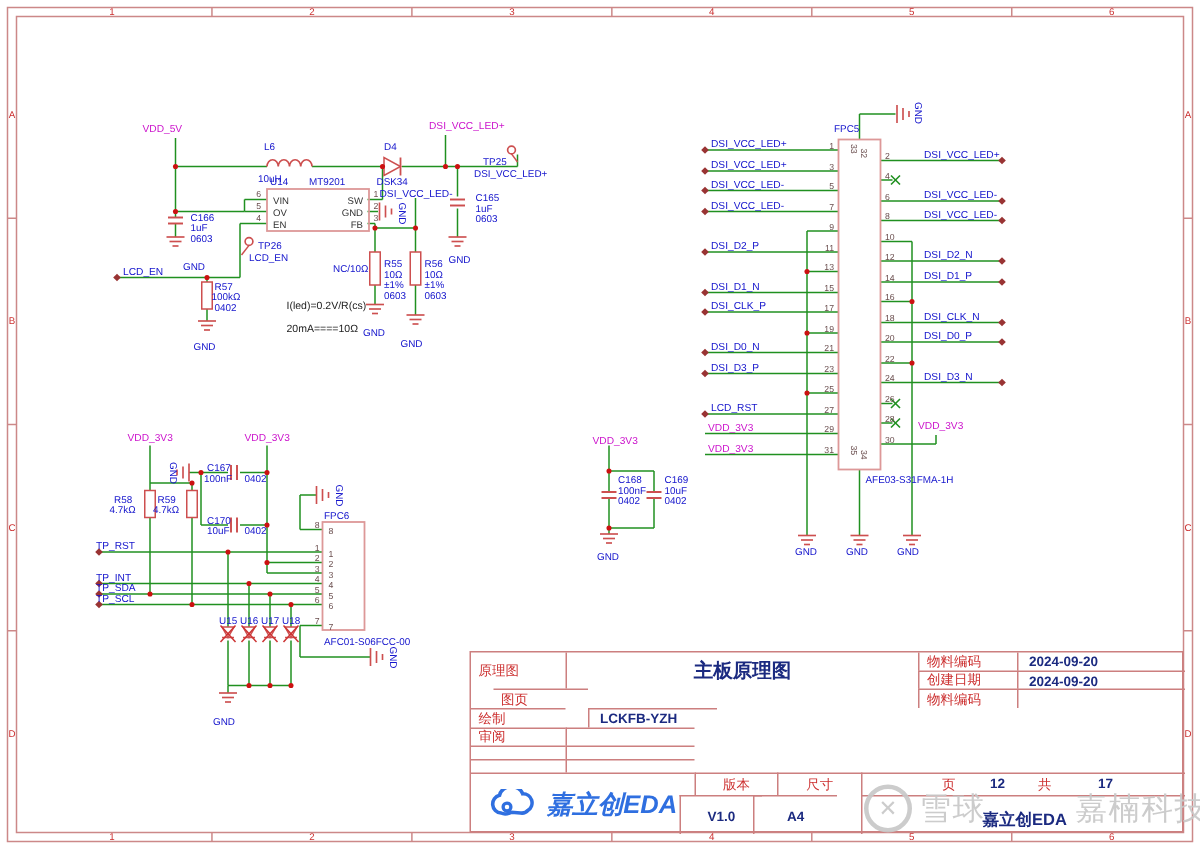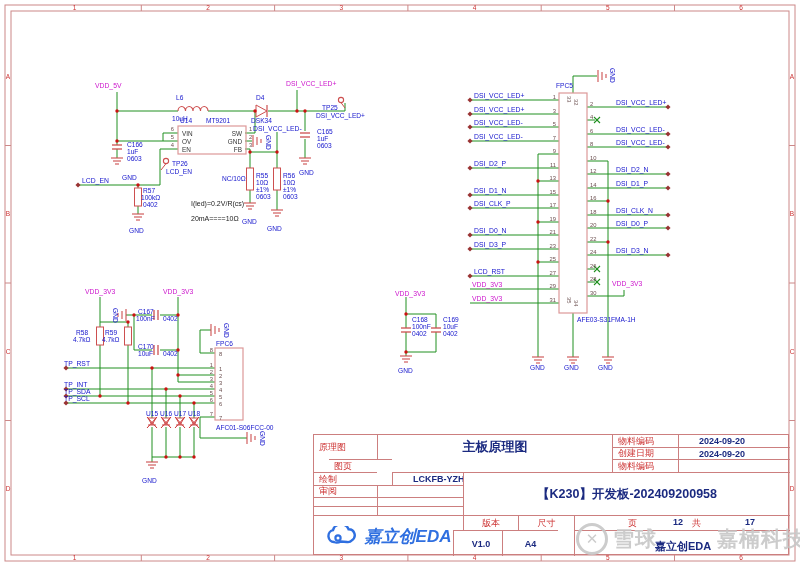--- a/index.html
+++ b/index.html
@@ -21,35 +21,35 @@
   .t-pin{fill:var(--pin);font-size:6.4px;}
   .t-cmt{fill:var(--cmt);font-size:7px;}
   .t-frame{fill:var(--tblabel);font-size:6.5px;}
 
   .tb{position:absolute;left:313px;top:434px;width:476px;height:121px;
       border:1px solid var(--tbline);box-sizing:border-box;background:transparent;}
   .tb .cell{position:absolute;box-sizing:border-box;border-left:1px solid var(--tbline);
       border-top:1px solid var(--tbline);display:flex;align-items:center;overflow:hidden;}
   .tb .cell.nl{border-left:none;} .tb .cell.nt{border-top:none;}
   .lab{color:var(--tblabel);font-size:9px;padding-left:5px;}
-  .val{color:var(--tbvalue);font-size:9px;font-weight:bold;padding-left:20px;}
+  .val{color:var(--tbvalue);font-size:9px;font-weight:bold;padding-left:7px;}
   .ctr{justify-content:center;padding-left:0;}
   .big1{font-size:13px;} .big2{font-size:12.5px;} .mid1{font-size:10px;}
   .logo-cell{justify-content:center;gap:5px;}
   .logo-text{color:var(--logo);font-size:17px;font-weight:bold;font-style:italic;}
   .pgrow span{position:absolute;top:1px;}
   .company{position:absolute;left:80px;top:8px;color:var(--tbvalue);
            font-size:11px;font-weight:bold;}
   #watermark{position:absolute;left:576px;top:521px;width:220px;height:36px;
       display:flex;align-items:center;gap:5px;color:var(--wm);opacity:.92;z-index:5;
       pointer-events:none;}
   .wm-circle{width:26px;height:26px;border:3px solid var(--wm);border-radius:50%;
       display:flex;align-items:center;justify-content:center;flex:0 0 auto;
       font-size:15px;font-weight:bold;color:var(--wm);}
-  .wm-txt{font-size:21px;font-weight:bold;letter-spacing:1px;white-space:nowrap;}
+  .wm-txt{font-size:21px;font-weight:normal;letter-spacing:1px;white-space:nowrap;}
   .wm-gap{width:50px;flex:0 0 auto;}
 </style>
 </head>
 <body>
 
 <div id="sheet">
   <svg id="sch" width="800" height="566" viewBox="0 0 800 566">
       <rect x="5" y="5" width="790" height="556" fill="none" stroke="#cc8888"></rect>
       <rect x="11" y="11" width="778" height="544" fill="none" stroke="#cc8888"></rect>
       <line x1="141.3" y1="5" x2="141.3" y2="11" stroke="#cc8888" stroke-width="1"></line>
@@ -510,21 +510,20 @@
     <div class="cell nt val ctr big1" style="left:63px;top:0;width:235px;height:24px">主板原理图</div>
     <div class="cell nt lab" style="left:298px;top:0;width:66px;height:12px">物料编码</div>
     <div class="cell nt val" style="left:364px;top:0;width:112px;height:12px">2024-09-20</div>
     <div class="cell lab" style="left:298px;top:12px;width:66px;height:12px">创建日期</div>
     <div class="cell val" style="left:364px;top:12px;width:112px;height:12px">2024-09-20</div>
     <div class="cell nl lab" style="left:15px;top:24px;width:63px;height:13px">图页</div>
     <div class="cell lab" style="left:298px;top:24px;width:66px;height:13px">物料编码</div>
     <div class="cell val" style="left:364px;top:24px;width:112px;height:13px"></div>
     <div class="cell nl lab" style="left:0;top:37px;width:63px;height:13px">绘制</div>
     <div class="cell val" style="left:78px;top:37px;width:86px;height:13px">LCKFB-YZH</div>
-    <div class="cell val ctr big2" style="left:149px;top:37px;width:327px;height:43px">【K230】开发板-202409200958</div>
     <div class="cell nl lab" style="left:0;top:50px;width:63px;height:12px">审阅</div>
     <div class="cell val" style="left:63px;top:50px;width:86px;height:12px"></div>
     <div class="cell nl" style="left:0;top:62px;width:63px;height:9px"></div>
     <div class="cell" style="left:63px;top:62px;width:86px;height:9px"></div>
     <div class="cell nl" style="left:0;top:71px;width:63px;height:9px"></div>
     <div class="cell" style="left:63px;top:71px;width:86px;height:9px"></div>
     <div class="cell nl logo-cell" style="left:0;top:80px;width:149px;height:41px">
       <svg width="34" height="20" viewBox="0 0 34 20">
         <path d="M8 16 a6 6 0 0 1 -1 -11.8 a8 7 0 0 1 15.5 -1 a6 6 0 0 1 3.5 11 q-2 2.3 -5 1.8 l-6 -.5 q-4 2 -7 .5 z" fill="none" stroke="#2f6fe0" stroke-width="2.4"></path>
         <circle cx="12" cy="12" r="2.6" fill="none" stroke="#2f6fe0" stroke-width="2.2"></circle>

